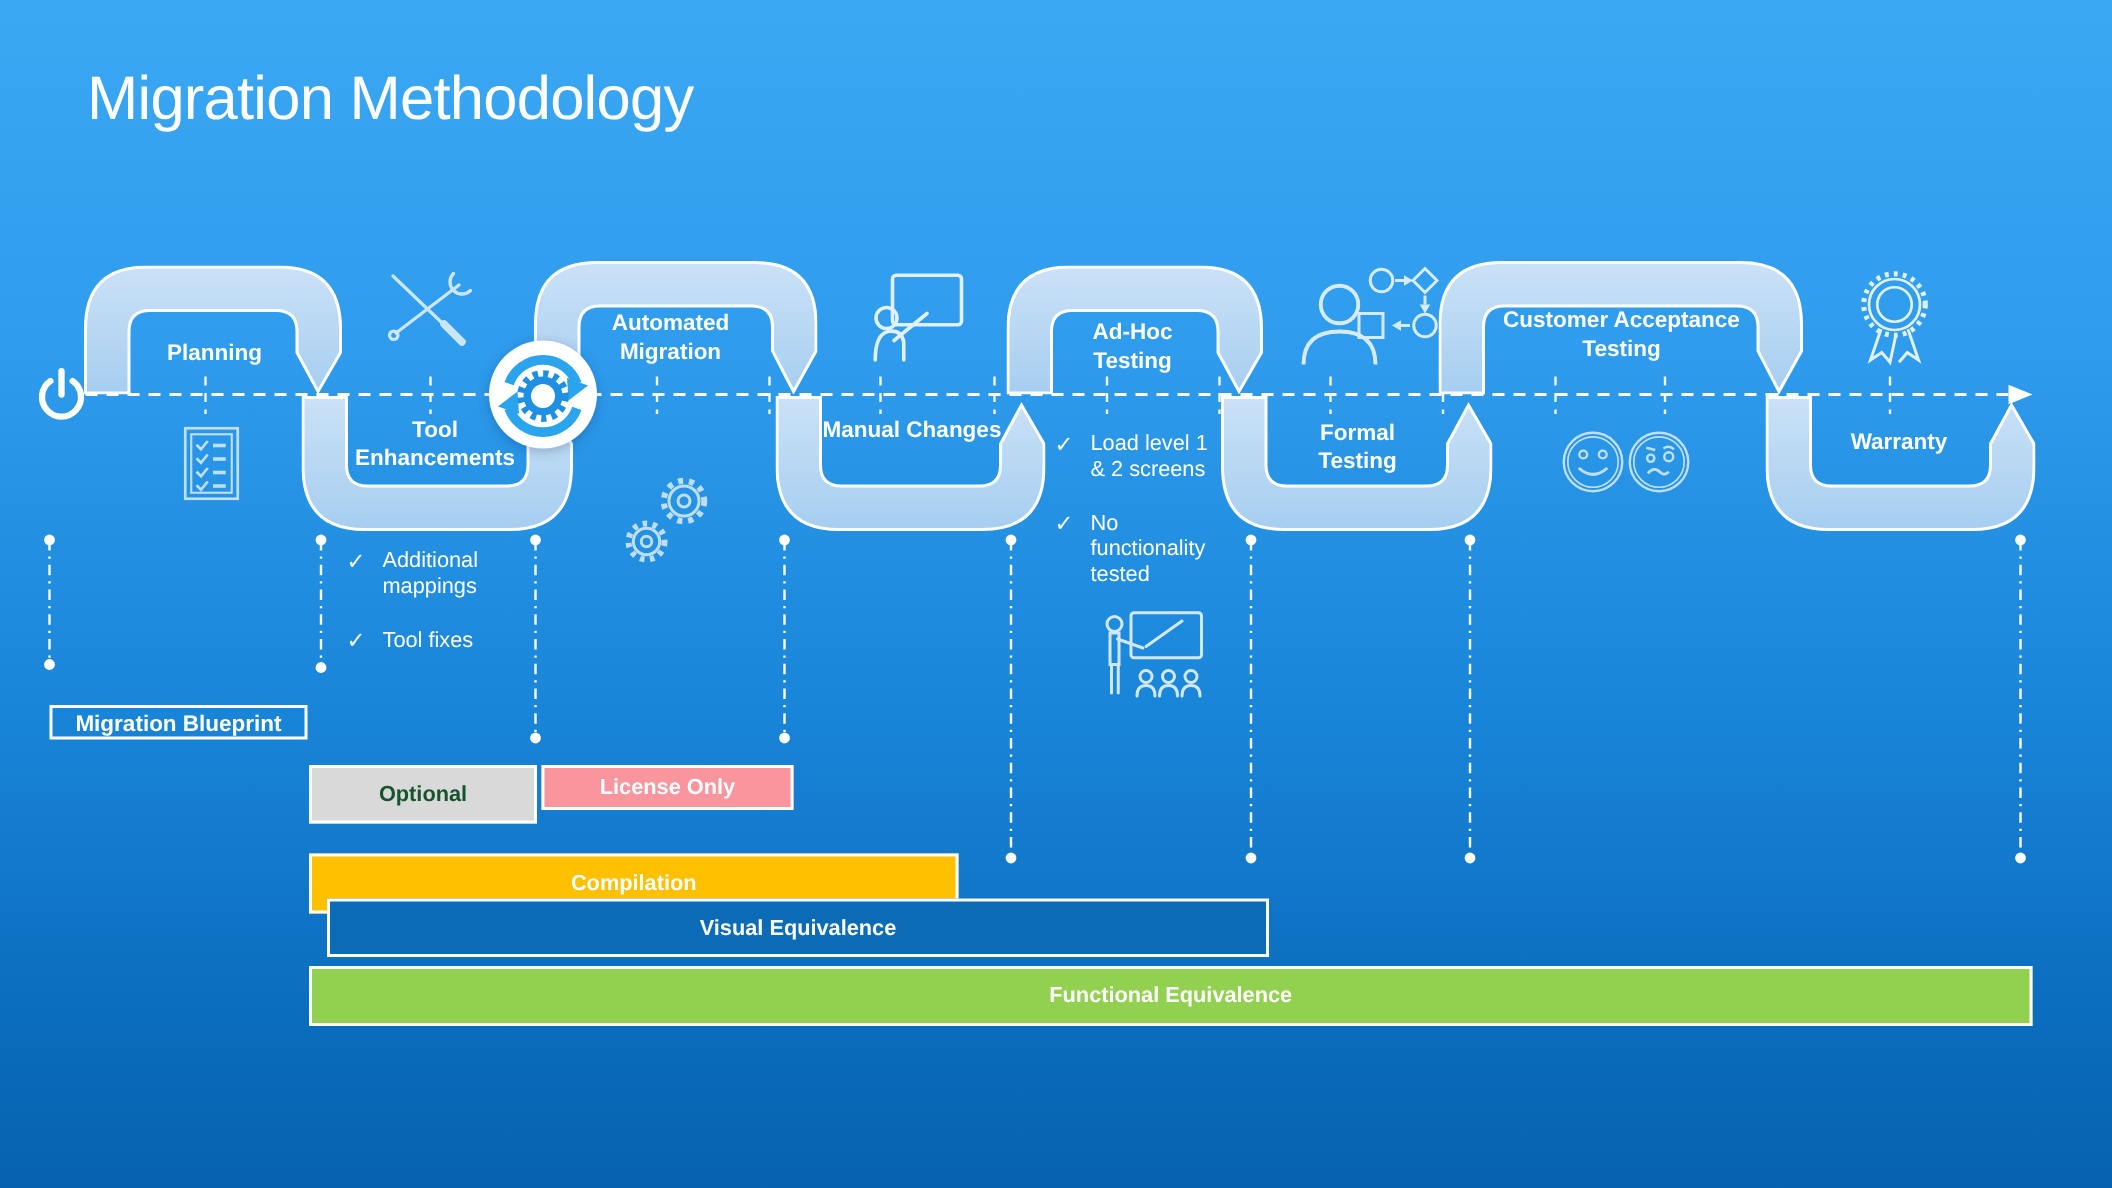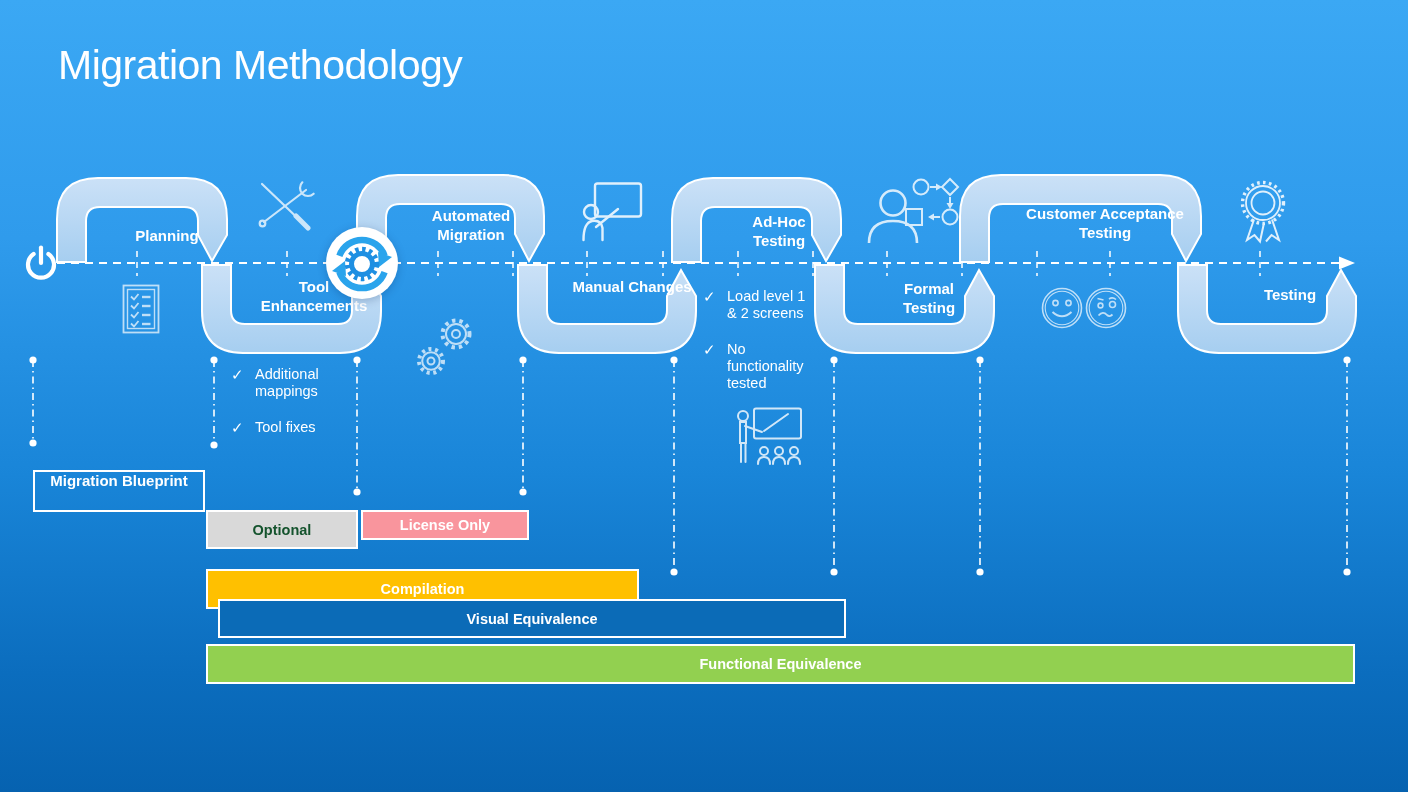--- a/index.html
+++ b/index.html
@@ -7,29 +7,29 @@
   .slide{
     position:relative;width:1408px;height:792px;overflow:hidden;
     background:linear-gradient(180deg,#3BA8F4 0%,#2F9BEC 30%,#1985D8 60%,#0B6DBE 85%,#0662B0 100%);
   }
   .abs{position:absolute;}
   .title{
     left:58px;top:42px;font-size:41px;font-weight:400;color:#FFFFFF;letter-spacing:-0.5px;
   }
   svg{display:block;}
   .arch-label{
-    color:#FFFFFF;font-weight:700;font-size:15px;line-height:19px;text-align:center;padding-left:24px;
+    color:#FFFFFF;font-weight:700;font-size:15px;line-height:19px;text-align:center;
   }
   .bullet-list{color:#FFFFFF;font-size:14.5px;line-height:17px;}
   .bullet-item{display:flex;margin-bottom:19px;}
   .bullet-item .chk{width:24px;flex:0 0 24px;font-size:15px;}
   .bullet-item .bullet-text{display:block;}
   .blueprint-box{
-    left:33px;top:470px;width:172px;height:42px;border:2px solid #FFFFFF;box-sizing:border-box;
-    display:flex;align-items:flex-start;justify-content:center;
+    left:33px;top:470px;width:172px;height:23px;border:2px solid #FFFFFF;box-sizing:border-box;
+    display:flex;align-items:flex-end;justify-content:center;
     color:#FFFFFF;font-weight:700;font-size:15px;
   }
   .bar{
     border:2px solid #FFFFFF;box-sizing:border-box;
     display:flex;align-items:center;justify-content:center;
     font-weight:700;font-size:14.5px;color:#FFFFFF;
   }
   .bar-optional{left:206px;top:510px;width:152px;height:39px;background:#D9D9D9;color:#14532d;}
   .bar-license{left:361px;top:510px;width:168px;height:30px;background:#F9959D;}
   .bar-compilation{left:206px;top:569px;width:433px;height:40px;background:#FFC000;align-items:center;}
@@ -144,21 +144,21 @@
   <div class="abs arch-label" style="left:855px;top:279px;width:100px">Formal Testing</div>
 
   <svg class="abs" style="left:959px;top:174px" width="243" height="89">
     <path d="M 1,88 L 1,42 Q 1,1 42,1 L 201,1 Q 242,1 242,42 L 242,60 L 227,87 L 213,60 L 213,44 Q 213,30 199,30 L 44,30 Q 30,30 30,44 L 30,88 Z" fill="url(#archGrad)" stroke="#FFFFFF" stroke-width="2"></path>
   </svg>
   <div class="abs arch-label" style="left:996px;top:204px;width:170px">Customer Acceptance Testing</div>
 
   <svg class="abs" style="left:1177px;top:264px" width="180" height="90">
     <path d="M 1,1 L 1,47 Q 1,89 42,89 L 138,89 Q 179,89 179,47 L 179,32 L 164,6 L 150,32 L 150,46 Q 150,60 136,60 L 44,60 Q 30,60 30,46 L 30,1 Z" fill="url(#archGrad)" stroke="#FFFFFF" stroke-width="2"></path>
   </svg>
-  <div class="abs arch-label" style="left:1206px;top:285px;width:120px">Testing</div>
+  <div class="abs arch-label" style="left:1206px;top:285px;width:120px">Warranty</div>
 
   <div class="abs badge">
     <svg width="72" height="72">
       <path d="M 13.4,28.8 A 24,24 0 0 1 58.6,28.8" fill="none" stroke="#2AA4EC" stroke-width="6.5"></path>
       <polygon points="52,25 66,30 53,40" fill="#2AA4EC"></polygon>
       <path d="M 58.6,45.2 A 24,24 0 0 1 13.4,45.2" fill="none" stroke="#2AA4EC" stroke-width="6.5"></path>
       <polygon points="20,49 6,44 19,34" fill="#2AA4EC"></polygon>
       <circle cx="36" cy="37" r="14.5" fill="none" stroke="#1E8FE2" stroke-width="5.5" stroke-dasharray="3.4 3.4"></circle>
       <circle cx="36" cy="37" r="10.5" fill="none" stroke="#1E8FE2" stroke-width="5"></circle>
     </svg>

